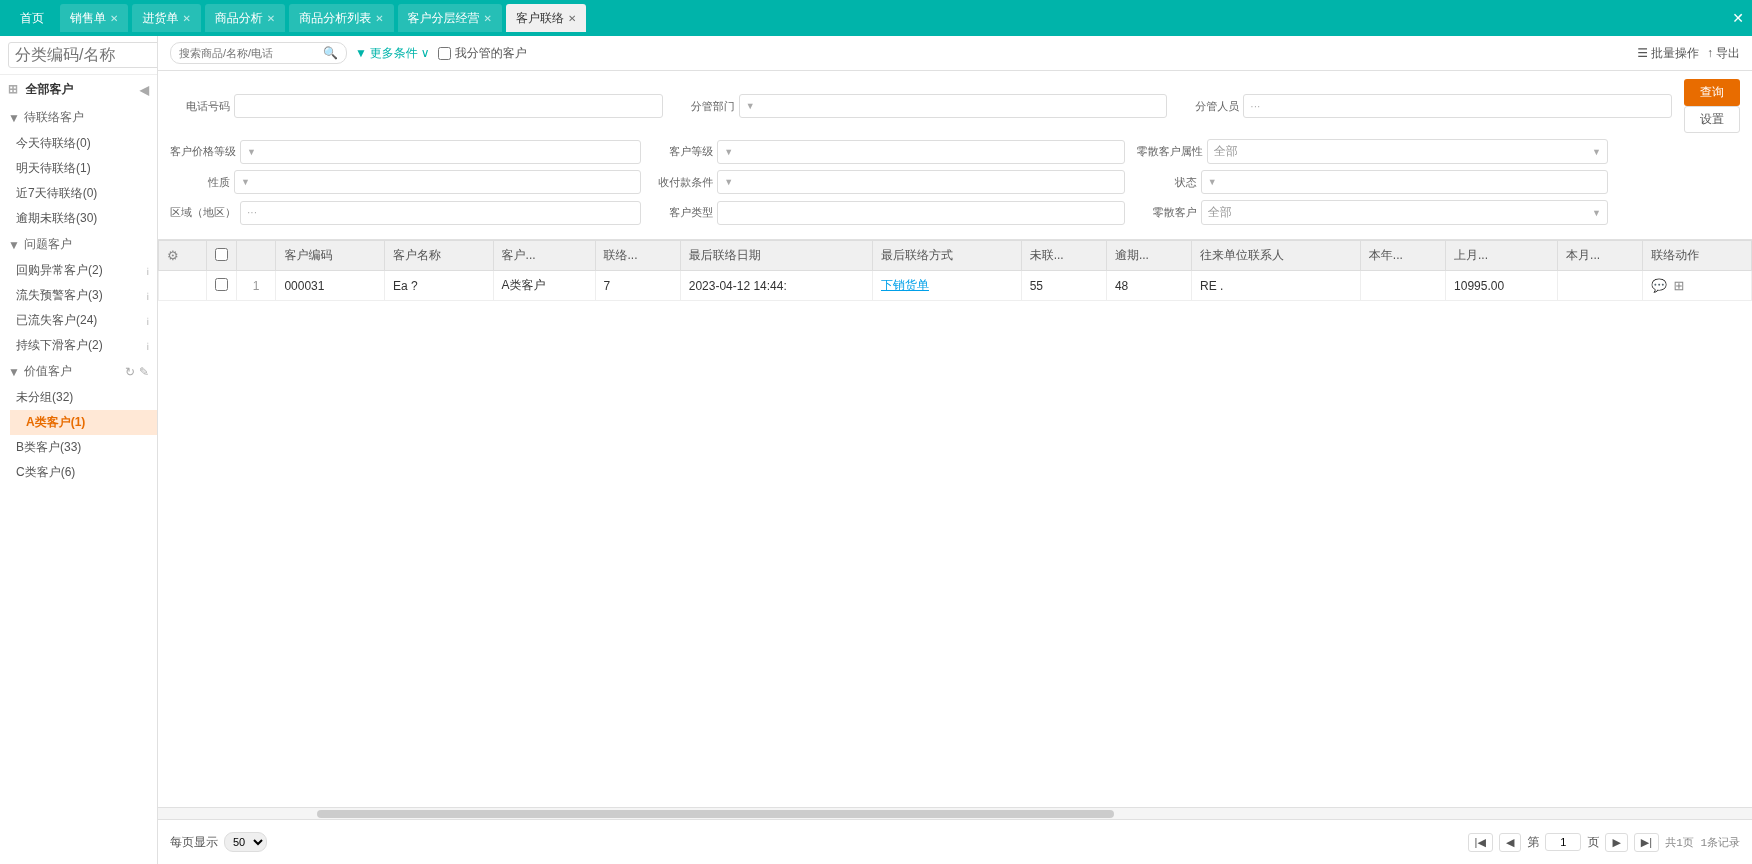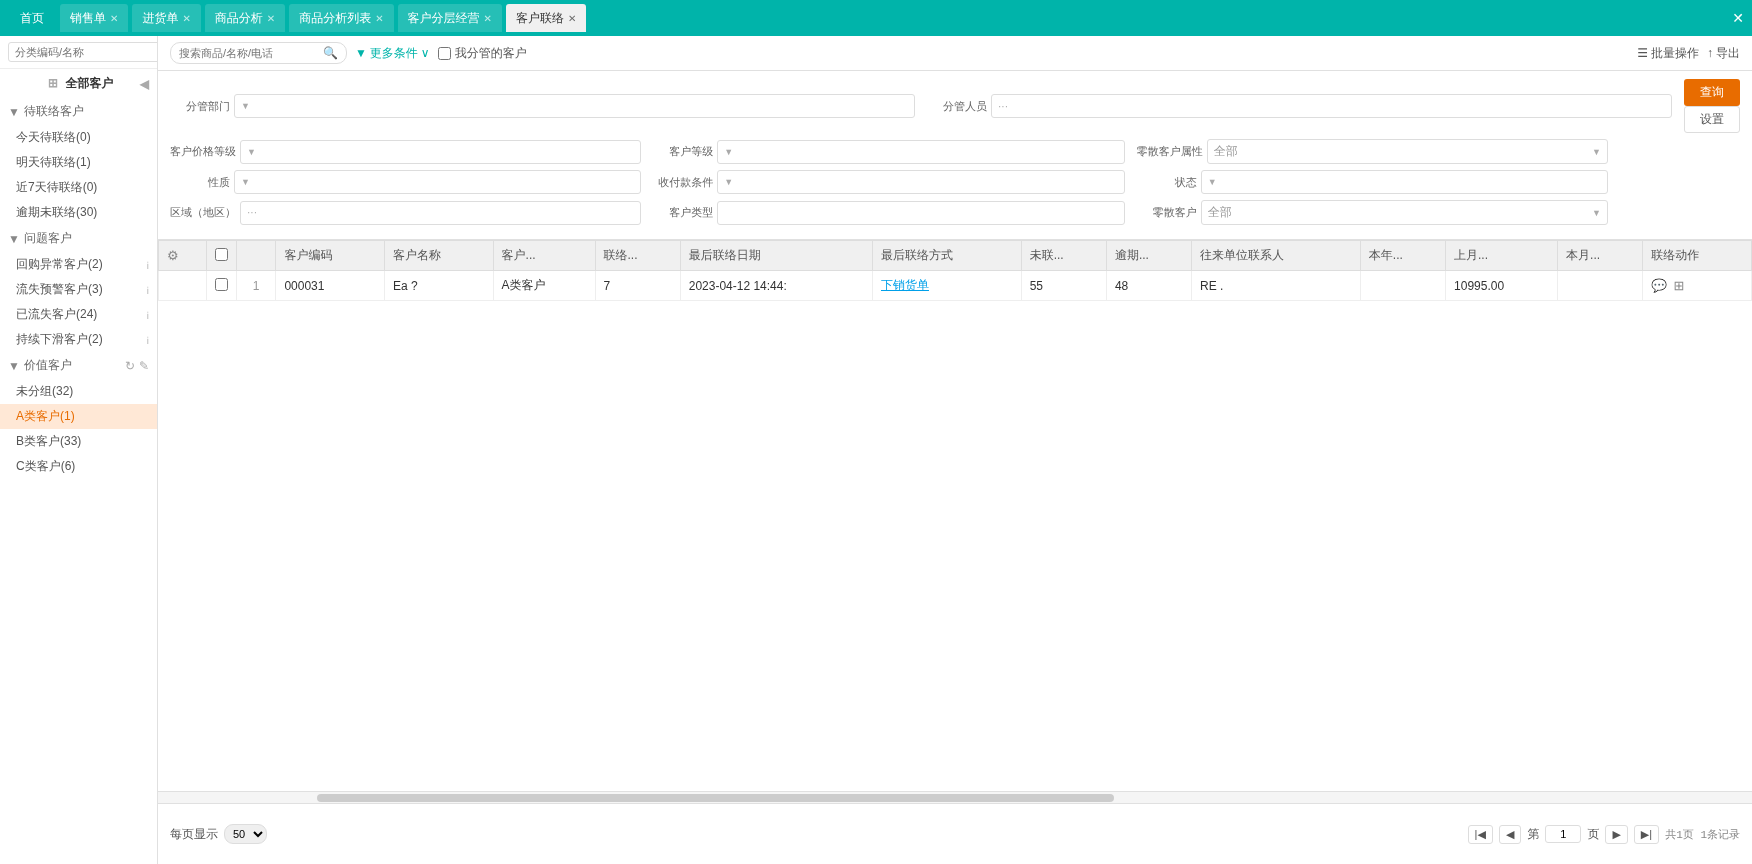--- a/index.html
+++ b/index.html
@@ -30,40 +30,39 @@
       width: 158px; background: white; border-right: 1px solid #e0e0e0;
       display: flex; flex-direction: column; overflow-y: auto;
       flex-shrink: 0;
     }
     .sidebar-search {
       display: flex; align-items: center; padding: 6px 8px;
       border-bottom: 1px solid #eee; gap: 4px;
     }
     .sidebar-search input {
       flex: 1; border: 1px solid #ddd; border-radius: 3px;
-      padding: 3px 6px; font-size: 11px; color: #999; outline: none;
+      padding: 3px 6px; font-size: 16px; color: #999; outline: none;
     }
     .sidebar-section-header {
       display: flex; align-items: center; padding: 6px 8px;
       font-weight: bold; font-size: 12px; color: #333;
       justify-content: space-between;
-      margin-left: 40px;
     }
     .sidebar-section-header .collapse-icon { color: #aaa; cursor: pointer; }
     .sidebar-group-title {
       padding: 5px 8px; color: #666; font-size: 11px;
       display: flex; align-items: center; gap: 4px;
     }
     .sidebar-group-title .arrow { color: #888; }
     .sidebar-item {
       padding: 4px 8px 4px 16px; color: #555; font-size: 11px;
       cursor: pointer; display: flex; align-items: center;
       justify-content: space-between;
     }
-    .sidebar-item.active { background: #ffe8d6; color: #e86c00; font-weight: normal; }
+    .sidebar-item.active { background: #ffe8d6; color: #e86c00; font-weight: bold; margin-left: 10px; }
     .sidebar-item .info-icon { color: #bbb; font-size: 10px; }
 
     
     .content-area { flex: 1; display: flex; flex-direction: column; overflow: hidden; }
 
     
     .toolbar {
       display: flex; align-items: center; padding: 6px 12px;
       background: white; border-bottom: 1px solid #e0e0e0; gap: 8px;
       flex-wrap: wrap;
@@ -137,21 +136,21 @@
       border: 1px solid #eee; padding: 6px 8px;
       color: #333; white-space: nowrap;
     }
     .link-text { color: #00a0e9; text-decoration: underline; cursor: pointer; }
     .gear-icon { color: #888; cursor: pointer; font-size: 13px; }
     .row-num { color: #999; text-align: center; }
 
     
     .pagination {
       display: flex; align-items: center; justify-content: space-between;
-      padding: 20px 12px; background: white; border-top: 1px solid #e0e0e0;
+      padding: 12px 12px; background: white; border-top: 1px solid #e0e0e0;
       flex-shrink: 0;
     }
     .page-size-select {
       display: flex; align-items: center; gap: 6px; color: #555;
     }
     .page-size-select select {
       border: 1px solid #ddd; border-radius: 9px; padding: 2px 4px;
       font-size: 11px; outline: none;
     }
     .page-controls {
@@ -313,20 +312,24 @@
         <div class="export-btn">
           <span>↑</span>
           <span>导出</span>
         </div>
       </div>
     </div>
 
     <div class="filter-area">
 
       <div class="filter-row">
+        <div class="filter-field">
+          <span class="filter-label">电话号码</span>
+          <div class="filter-input"></div>
+        </div>
         <div class="filter-field">
           <span class="filter-label">分管部门</span>
           <div class="filter-input">
             <span class="down-arrow">▼</span>
           </div>
         </div>
         <div class="filter-field">
           <span class="filter-label">分管人员</span>
           <div class="filter-input">
             <span class="more-btn">···</span>

